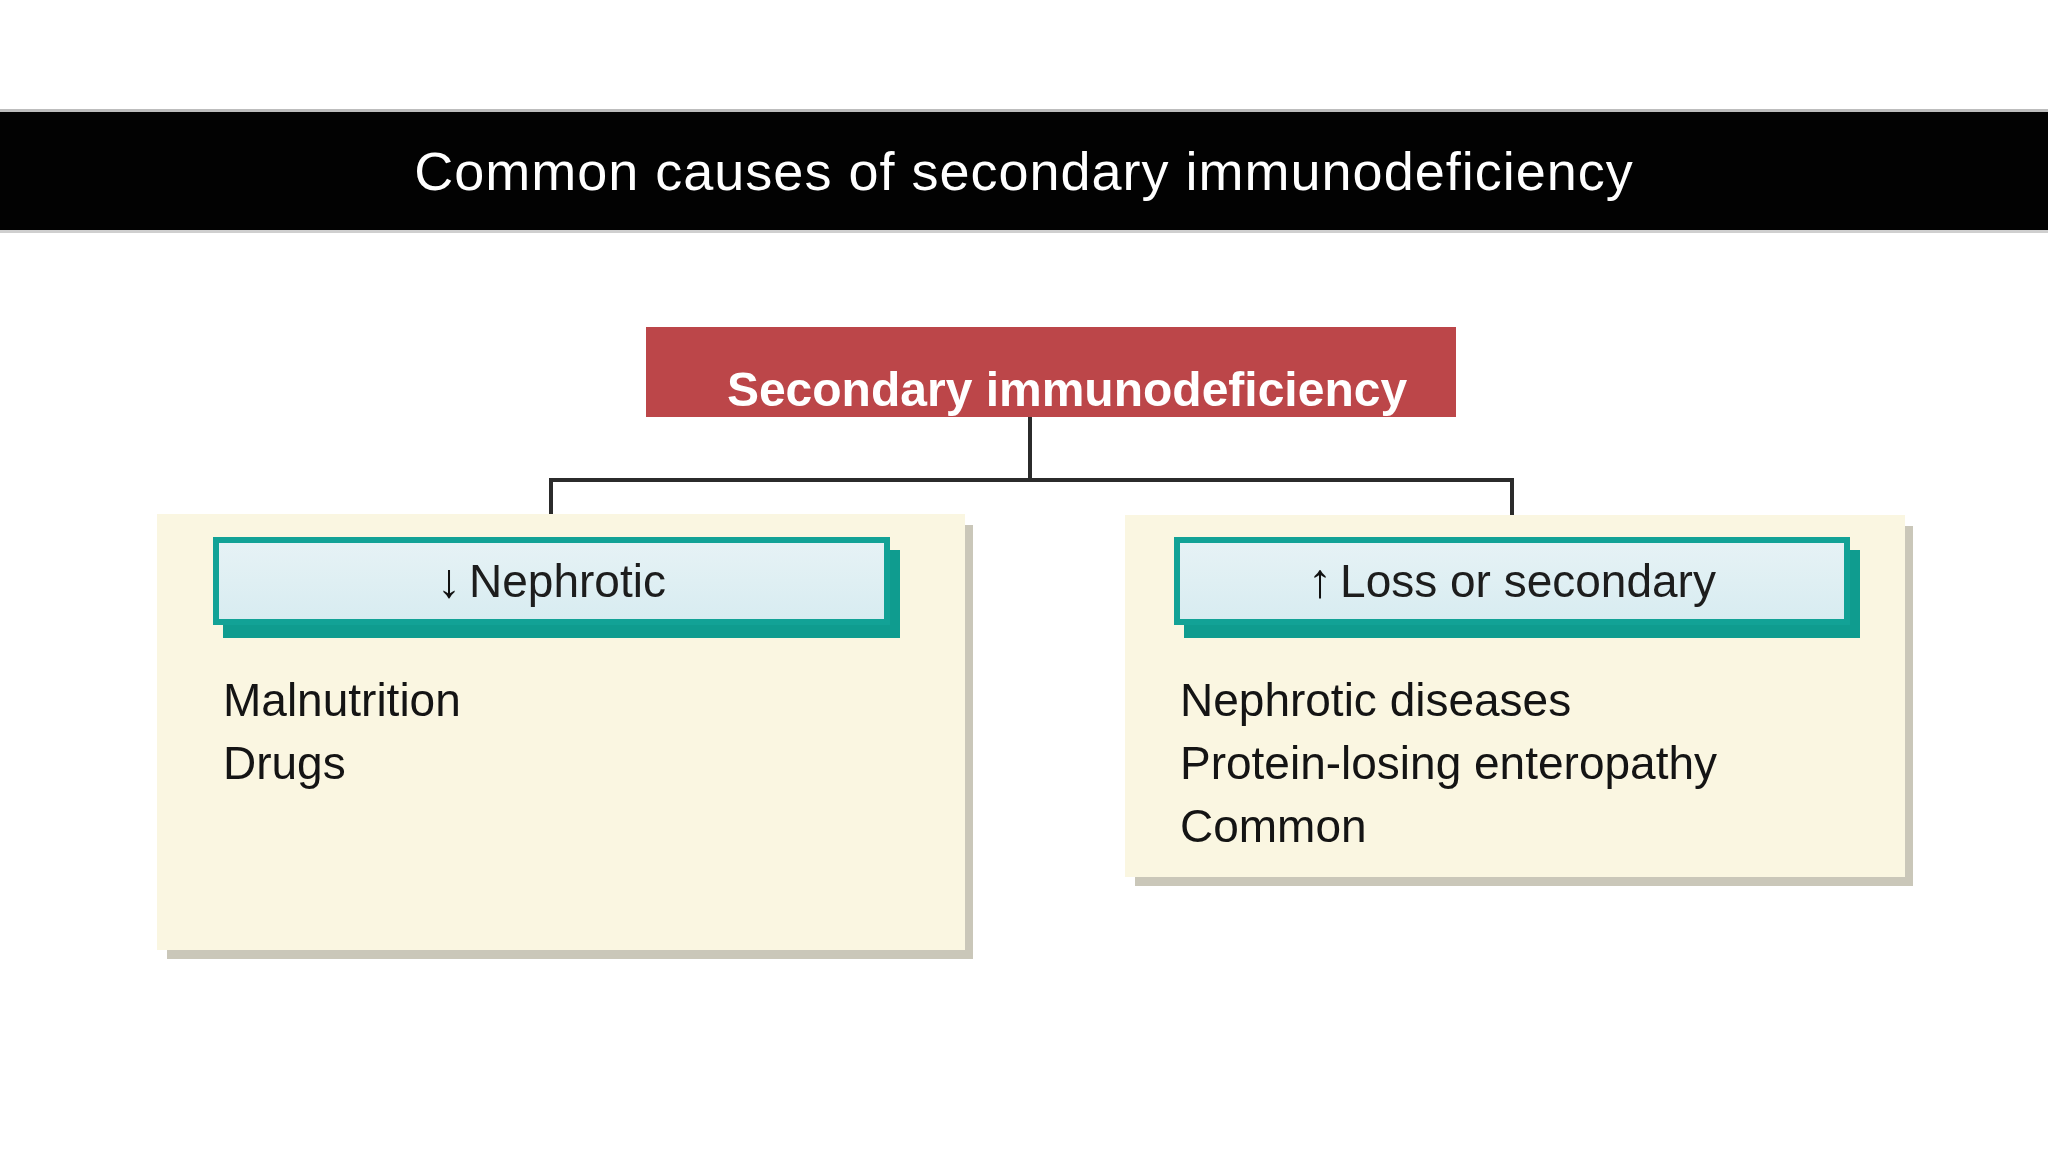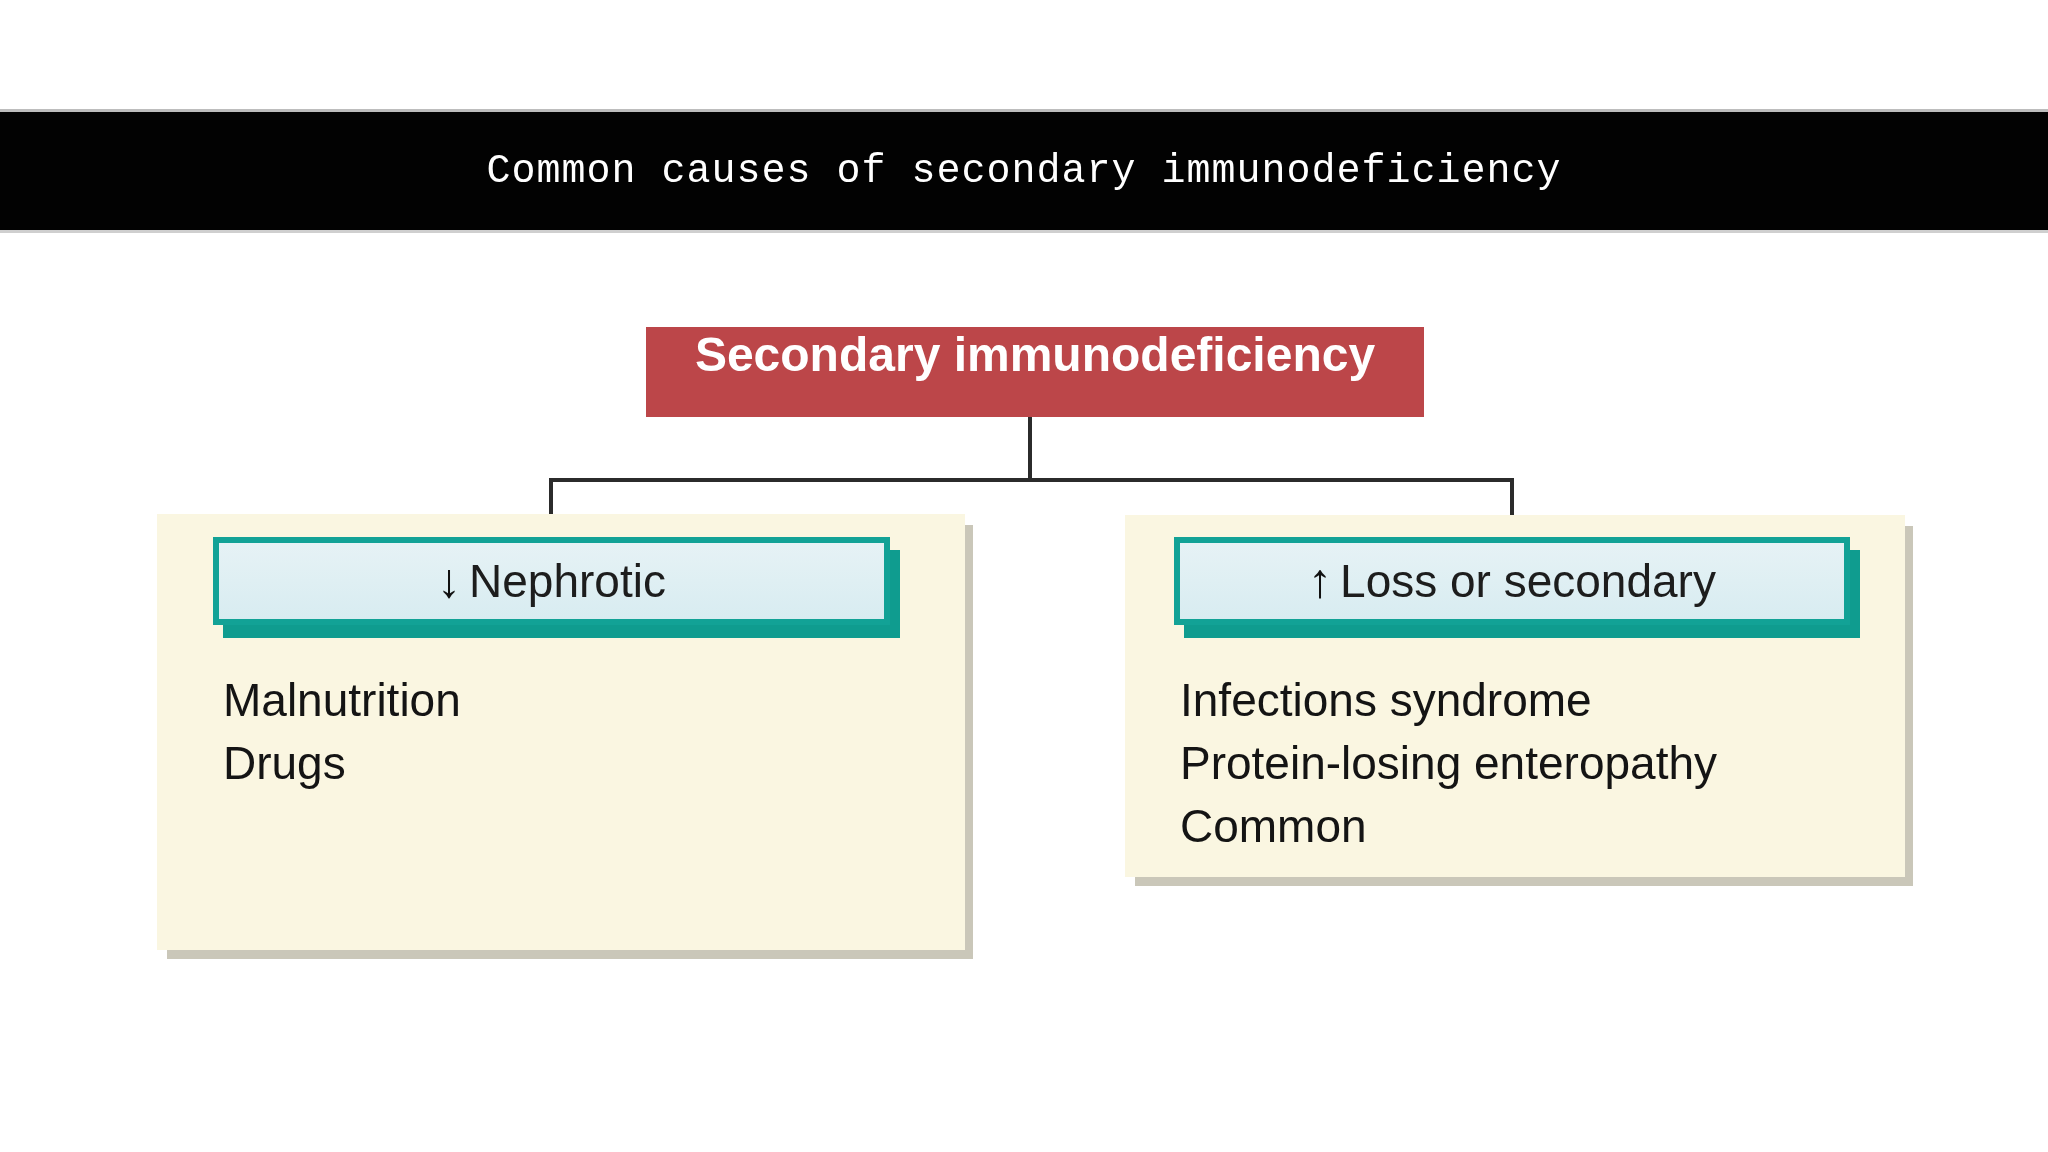--- a/index.html
+++ b/index.html
@@ -26,38 +26,38 @@
     background: #020202;
     border-top: 3px solid #bdbdbd;
     border-bottom: 3px solid #cfcfcf;
     box-sizing: border-box;
     display: flex;
     align-items: center;
     justify-content: center;
   }
   .banner-title {
     color: #ffffff;
-    font-size: 40px;
+    font-size: 54px;
     font-weight: 300;
     letter-spacing: 1px;
     white-space: nowrap;
-    font-family: Liberation Mono, monospace;
   }
 
   
   .root-box {
     position: absolute;
     left: 646px;
     top: 327px;
     width: 778px;
     height: 90px;
     background: #bc4649;
     display: flex;
-    align-items: flex-start;
+    align-items: flex-end;
     justify-content: center;
+    padding-left: 32px;
   }
   .root-box span {
     color: #ffffff;
     font-size: 48px;
     font-weight: 700;
     white-space: nowrap;
   }
 
   
   .line {
@@ -148,19 +148,19 @@
   </div>
 
   <div class="panel panel-right">
     <div class="head-box">
       <div class="head-label">
         <span class="arrow">↑</span>
         <span>Loss or secondary</span>
       </div>
     </div>
     <div class="cause-list">
-      <div>Infections syndrome</div>
+      <div>Nephrotic diseases</div>
       <div>Protein-losing enteropathy</div>
       <div>Common</div>
     </div>
   </div>
 
 </div>
 
 </body></html>

